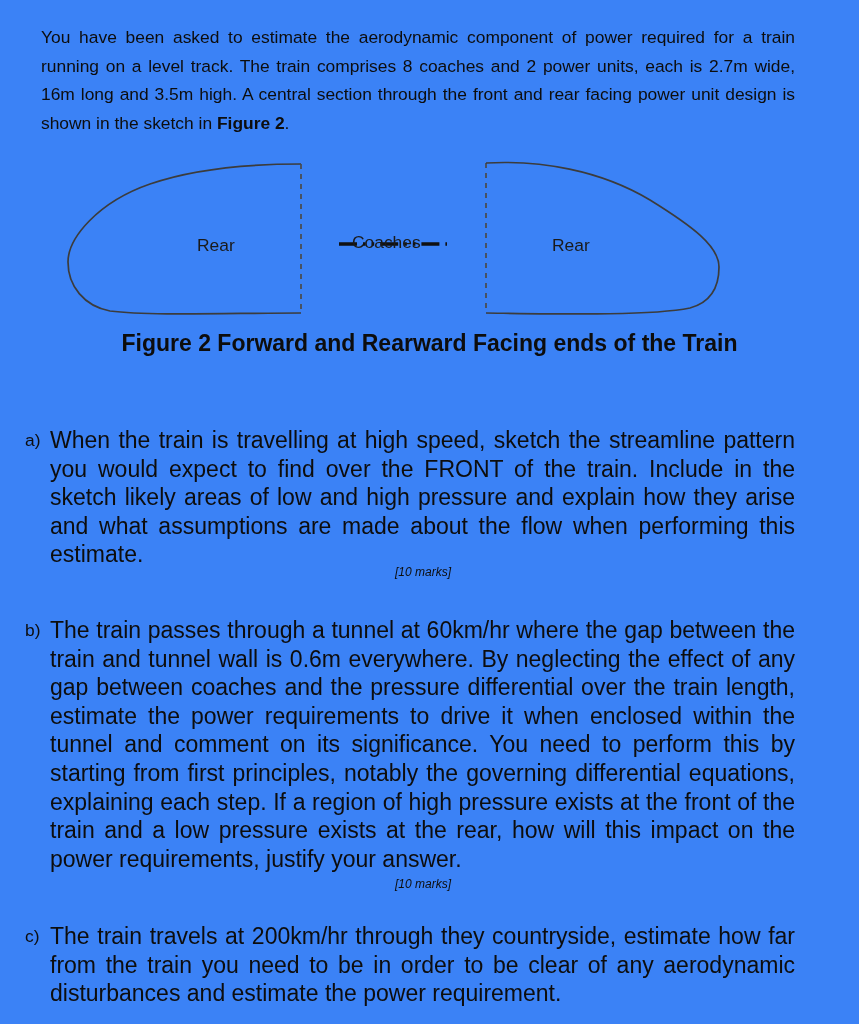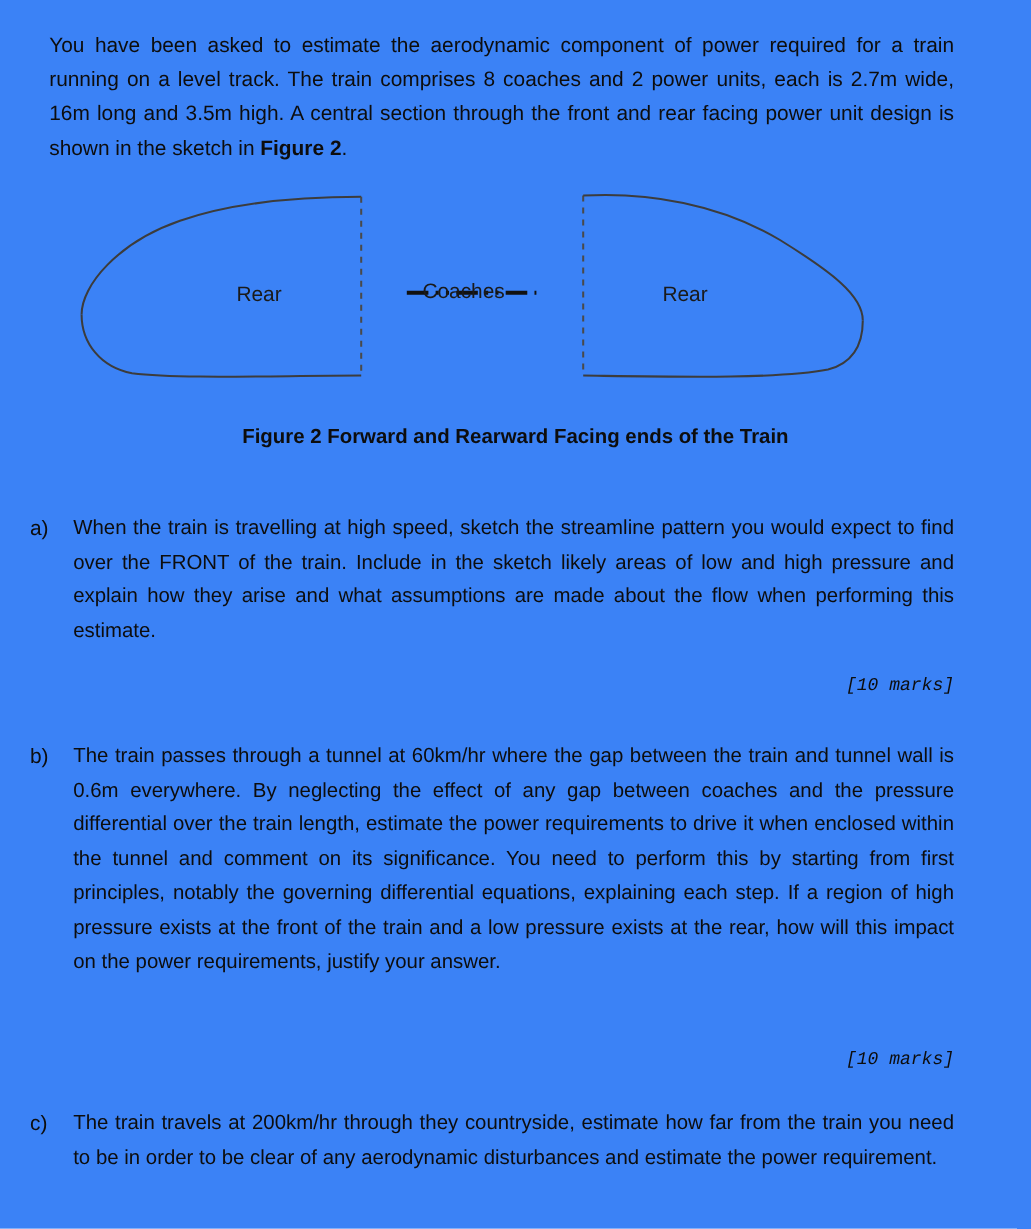--- a/index.html
+++ b/index.html
@@ -64,62 +64,61 @@
     left: 552px;
     top: 91px;
   }
   #coaches-label {
     left: 352px;
     top: 88px;
   }
   #figure-caption {
     position: absolute;
     left: 0;
-    top: 208px;
+    top: 184px;
     width: 859px;
     text-align: center;
-    font-size: 17px;
+    font-size: 23px;
     font-weight: bold;
     line-height: 1.2;
   }
 
   
   .q-item {
     position: absolute;
     left: 25px;
     width: 770px;
   }
   .q-marker {
     position: absolute;
     left: 0;
     top: 0;
     width: 28px;
     font-size: 17.4px;
     line-height: 28.6px;
   }
   .q-body {
-    margin-left: 36px;
-    font-size: 17px;
+    margin-left: 25px;
+    font-size: 23px;
     line-height: 28.6px;
     text-align: justify;
     text-justify: inter-word;
   }
   #q-a { top: 426px; }
   #q-b { top: 616px; }
   #q-c { top: 922px; }
 
   .marks {
     position: absolute;
     right: 64px;
     width: 400px;
-    text-align: right;
-    font-size: 15px;
+    text-align: left;
+    font-size: 12px;
     font-style: italic;
     line-height: 28.6px;
-    font-family: Liberation Mono, monospace;
   }
   #marks-a { top: 558px; }
   #marks-b { top: 870px; }
 </style>
 </head>
 <body>
 
 <div id="page">
 
   <p class="intro-para"><span>You have been asked to estimate the aerodynamic component of power required for a train running on a level track.  The train comprises 8 coaches and 2 power units, each is 2.7m wide, 16m long and 3.5m high.  A central section through the front and rear facing power unit design is shown in the sketch in </span><span class="figref">Figure 2</span><span>.</span></p>

